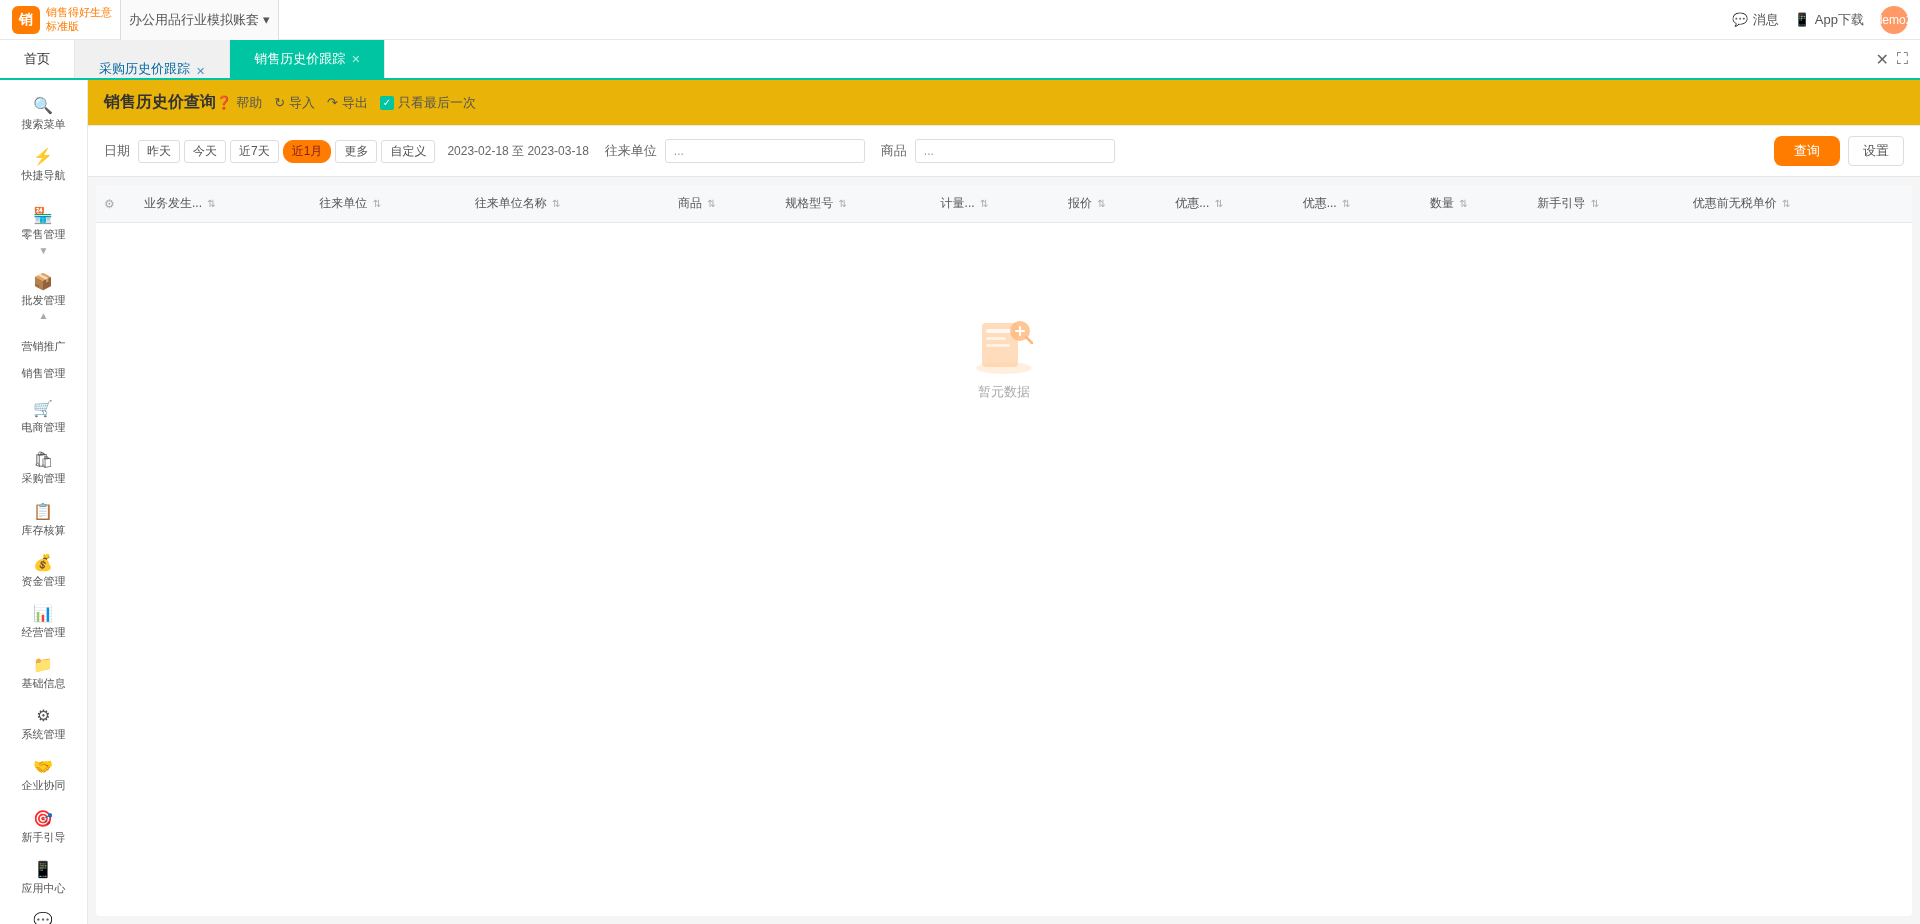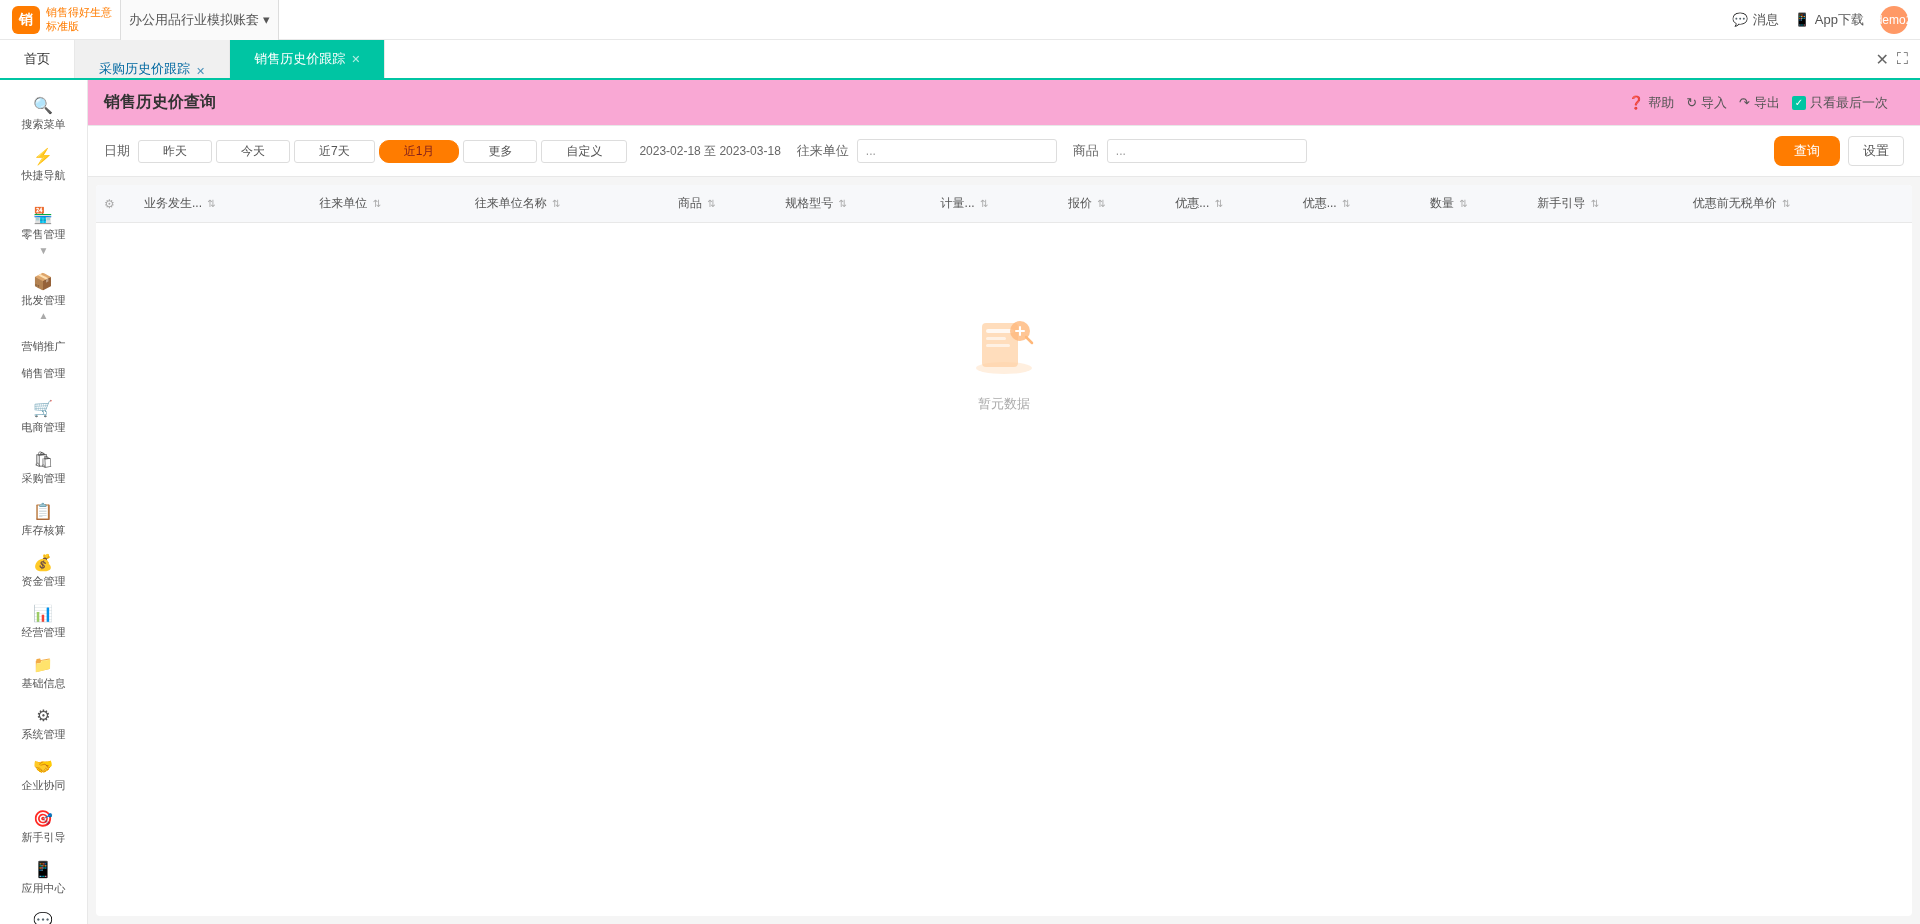--- a/index.html
+++ b/index.html
@@ -34,52 +34,52 @@
     .sidebar-item { width: 100%; display: flex; flex-direction: column; align-items: center; padding: 8px 4px; cursor: pointer; font-size: 12px; color: #555; gap: 3px; border-radius: 4px; }
     .sidebar-icon { font-size: 16px; }
     .sidebar-item-label { font-size: 11px; text-align: center; line-height: 1.2; }
     .sidebar-expand { font-size: 10px; color: #aaa; }
     .sidebar-divider { width: 60%; height: 1px; background: #eee; margin: 4px 0; }
 
     
     .content { flex: 1; display: flex; flex-direction: column; overflow: hidden; background: #f5f5f5; }
 
     
-    .page-header { background: #f9a8d4; padding: 12px 32px 0 16px; border-bottom: 1px solid #e8e8e8; flex-shrink: 0; display: flex; align-items: center; justify-content: space-between; }
+    .page-header { background: #eab308; padding: 12px 32px 0 16px; border-bottom: 1px solid #e8e8e8; flex-shrink: 0; display: flex; align-items: center; justify-content: flex-start; }
     .page-title { font-size: 16px; font-weight: bold; color: #333; padding-bottom: 12px; }
     .page-header-actions { display: flex; align-items: center; gap: 12px; padding-bottom: 12px; color: #555; font-size: 13px; }
     .page-header-action { display: flex; align-items: center; gap: 4px; cursor: pointer; }
     .only-last-checkbox { display: flex; align-items: center; gap: 4px; cursor: pointer; }
     .checkbox-checked { width: 14px; height: 14px; background: #00c5a3; border-radius: 2px; display: flex; align-items: center; justify-content: center; color: white; font-size: 10px; }
 
     
     .filter-bar { background: #fff; padding: 10px 16px; border-bottom: 1px solid #e8e8e8; flex-shrink: 0; display: flex; align-items: center; gap: 16px; flex-wrap: wrap; }
     .filter-group { display: flex; align-items: center; gap: 8px; }
     .filter-label { color: #666; font-size: 13px; white-space: nowrap; }
     .date-btns { display: flex; gap: 4px; align-items: center; }
-    .date-btn { padding: 2px 24px; border: 1px solid #ddd; border-radius: 3px; background: #fff; cursor: pointer; font-size: 12px; color: #555; }
+    .date-btn { padding: 2px 8px; border: 1px solid #ddd; border-radius: 3px; background: #fff; cursor: pointer; font-size: 12px; color: #555; }
     .date-btn.active { background: #ff7c00; color: #7f1d1d; border-color: #ff7c00; border-radius: 10px; }
     .date-range { font-size: 12px; color: #666; margin-left: 4px; }
     .filter-input { border: 1px solid #ddd; border-radius: 3px; padding: 4px 8px; font-size: 12px; color: #333; min-width: 200px; background: #fff; cursor: pointer; display: flex; align-items: center; justify-content: space-between; }
     .filter-input .placeholder { color: #999; }
     .filter-actions { margin-left: auto; display: flex; gap: 8px; }
     .btn-query { background: #ff7c00; color: #fff; border: none; border-radius: 8px; padding: 6px 20px; cursor: pointer; font-size: 13px; }
     .btn-settings { background: #fff; color: #555; border: 1px solid #ddd; border-radius: 4px; padding: 5px 14px; cursor: pointer; font-size: 13px; }
 
     
     .table-container { flex: 1; overflow: auto; background: #fff; margin: 8px; border-radius: 4px; }
     .data-table { width: 100%; border-collapse: collapse; font-size: 12px; }
     .data-table thead tr { background: #f7f8fa; }
     .data-table th { padding: 10px 8px; text-align: left; border-bottom: 1px solid #e8e8e8; color: #555; font-weight: normal; white-space: nowrap; position: relative; cursor: pointer; }
     .data-table th .col-sort { color: #aaa; font-size: 10px; margin-left: 2px; }
     .gear-col { width: 40px; text-align: center; }
     .gear-icon { color: #aaa; cursor: pointer; }
 
     
-    .empty-state { display: flex; flex-direction: column; align-items: center; justify-content: center; padding: 80px 0; color: #aaa; font-size: 13px; gap: 12px; }
+    .empty-state { display: flex; flex-direction: column; align-items: center; justify-content: center; padding: 80px 0; color: #aaa; font-size: 13px; gap: 0; }
     .empty-icon { width: 80px; height: 80px; position: relative; }
 
     .sub-nav { width: 100%; padding: 4px 0; }
     .sub-nav-item { display: flex; align-items: center; justify-content: center; padding: 7px 8px; font-size: 12px; color: #555; cursor: pointer; gap: 3px; }
   </style>
 </head>
 <body>
 
 <div class="top-bar">
   <div class="top-bar-left">

